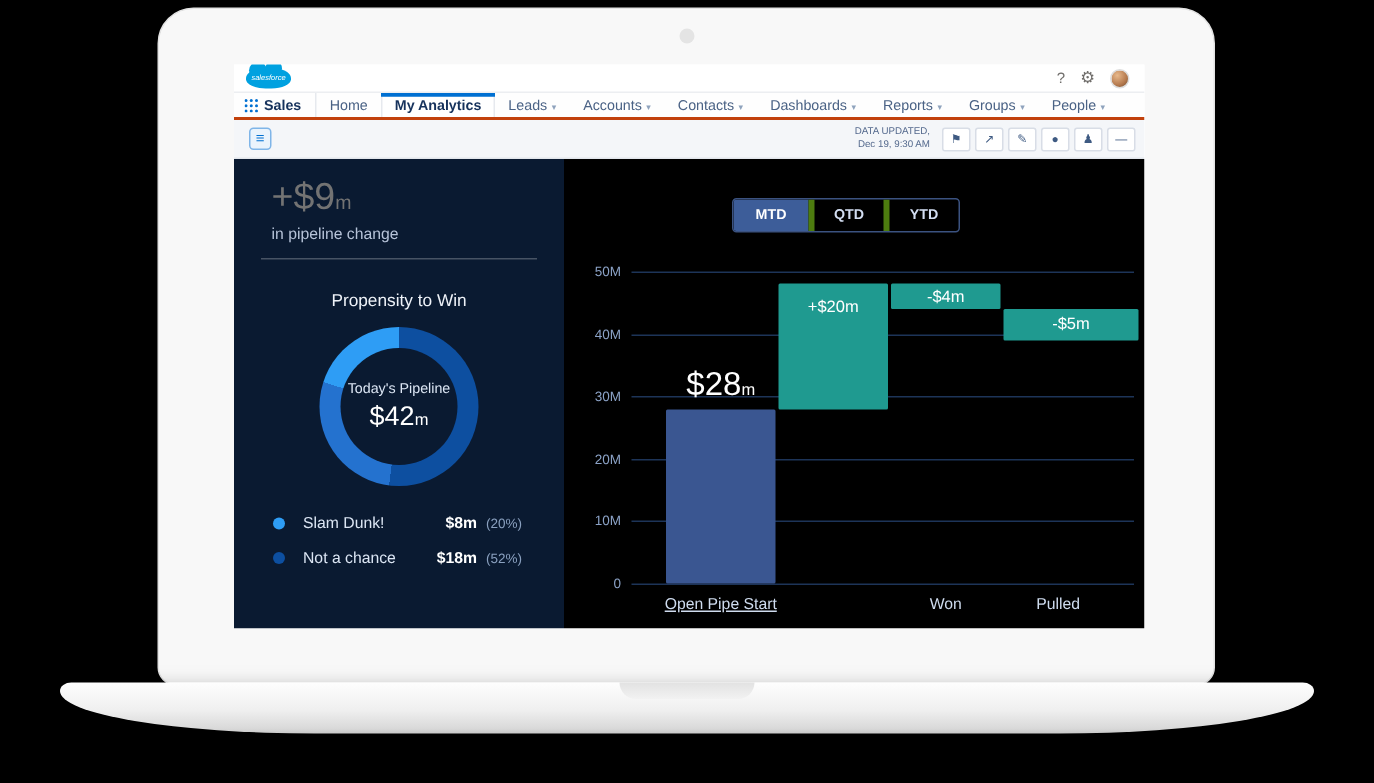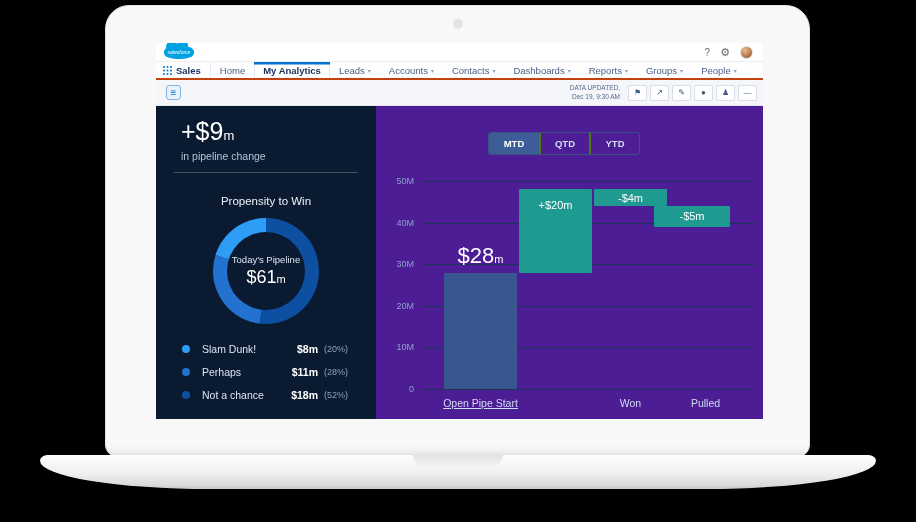--- a/index.html
+++ b/index.html
@@ -49,45 +49,45 @@
   .eyebrow{font-size:6.5px;font-weight:bold;color:#0070d2;letter-spacing:.5px;}
   .title{font-size:12px;font-weight:bold;color:#16325c;}
   .updated{margin-left:auto;text-align:right;font-size:6.5px;color:#54698d;line-height:1.25;margin-right:8px;}
   .actions{display:flex;gap:3px;margin-right:2px;}
   .abtn{width:19px;height:16px;border:1px solid #d8dde6;border-radius:2px;background:#fff;color:#3e5a82;
         font-size:8px;display:flex;align-items:center;justify-content:center;}
 
   
   .dash{display:flex;height:313px;}
   .lpanel{position:relative;width:220px;background:#0a1a31;flex:none;}
-  .rpanel{position:relative;flex:1;background:#4c1d95;}
-
-  
-  .kpi{position:absolute;left:25px;top:11px;color:#ffffff;}
+  .rpanel{position:relative;flex:1;background:#000000;}
+
+  
+  .kpi{position:absolute;left:25px;top:11px;color:#737373;}
   .kpi-val{font-size:25px;}
   .kpi-unit{font-size:13px;}
   .kpi-cap{position:absolute;left:25px;top:44px;font-size:10.5px;color:#b6c3d8;}
   .ldivider{position:absolute;left:18px;right:18px;top:66px;height:1px;background:rgba(255,255,255,.25);}
   .donut-title{position:absolute;left:0;right:0;top:89px;text-align:center;font-size:11.5px;color:#eef2f8;}
   .donut{position:absolute;left:57px;top:112px;width:106px;height:106px;border-radius:50%;}
   .donut::after{content:"";position:absolute;inset:14px;border-radius:50%;background:#0a1a31;}
   .donut-center{position:absolute;inset:0;z-index:1;display:flex;flex-direction:column;align-items:center;justify-content:center;gap:2px;}
   .dc-label{font-size:9.5px;color:#dce6f4;}
   .dc-value{color:#fff;font-size:18px;}
   .dc-unit{font-size:11px;}
   .legend{position:absolute;left:26px;right:14px;top:233px;}
   .lrow{display:flex;align-items:center;height:19px;margin-bottom:4px;}
   .ldot{width:8px;height:8px;border-radius:50%;margin-right:12px;flex:none;}
   .llabel{flex:1;font-size:10.5px;color:#dce6f4;}
   .lval{width:40px;text-align:right;font-size:10.5px;font-weight:bold;color:#fff;}
   .lpct{width:38px;margin-left:6px;font-size:9px;color:#8aa0bf;}
 
   
   .toggle{position:absolute;left:112px;top:26px;display:flex;border:1px solid #3b5280;border-radius:3px;overflow:hidden;}
-  .tbtn{width:50px;height:21px;background:transparent;border:none;border-left:2px solid #4d7c0f;
+  .tbtn{width:50px;height:21px;background:transparent;border:none;border-left:4px solid #4d7c0f;
         color:#d3def2;font-size:9.5px;font-weight:bold;display:flex;align-items:center;justify-content:center;}
   .tbtn:first-child{border-left:none;}
   .tbtn.active{background:#3d5d99;color:#fff;}
   .plot{position:absolute;inset:0;}
   .gridline{position:absolute;left:45px;width:335px;height:1px;background:#1d3458;}
   .ytick{position:absolute;left:0;width:38px;text-align:right;font-size:9px;color:#8ba2c6;transform:translateY(-50%);}
   .bar{position:absolute;width:73px;border-radius:1px;}
   .bar-label-above{position:absolute;left:-15px;right:-15px;bottom:100%;margin-bottom:4px;text-align:center;color:#fff;white-space:nowrap;}
   .bla-main{font-size:22px;}
   .bla-unit{font-size:11px;}
@@ -204,35 +204,29 @@
         <div class="lpanel">
           <div class="kpi">
             <span class="kpi-val">+$9</span><span class="kpi-unit">m</span>
           </div>
           <div class="kpi-cap">in pipeline change</div>
           <div class="ldivider"></div>
           <div class="donut-title">Propensity to Win</div>
           <div class="donut" id="donut" style="background: conic-gradient(rgb(13, 79, 160) 0%, rgb(13, 79, 160) 52%, rgb(36, 114, 207) 52%, rgb(36, 114, 207) 80%, rgb(46, 157, 245) 80%, rgb(46, 157, 245) 100%);">
             <div class="donut-center">
               <div class="dc-label">Today's Pipeline</div>
-              <div class="dc-value"><span>$61</span><span class="dc-unit">m</span></div>
+              <div class="dc-value"><span>$42</span><span class="dc-unit">m</span></div>
             </div>
           </div>
           <div class="legend" id="donut-legend">
               <div class="lrow">
                 <span class="ldot" style="background: rgb(46, 157, 245);"></span>
                 <span class="llabel">Slam Dunk!</span>
                 <span class="lval">$8m</span>
                 <span class="lpct">(20%)</span>
-              </div>
-              <div class="lrow">
-                <span class="ldot" style="background: rgb(36, 114, 207);"></span>
-                <span class="llabel">Perhaps</span>
-                <span class="lval">$11m</span>
-                <span class="lpct">(28%)</span>
               </div>
               <div class="lrow">
                 <span class="ldot" style="background: rgb(13, 79, 160);"></span>
                 <span class="llabel">Not a chance</span>
                 <span class="lval">$18m</span>
                 <span class="lpct">(52%)</span>
               </div>
             </div>
         </div>
 
@@ -260,21 +254,21 @@
               </div>
               <div class="xlabel" style="left: 49.5px; text-decoration: underline;">Open Pipe Start</div>
               <div class="bar" style="left: 143px; top: 83.32px; width: 73px; height: 83.2px; background: rgb(31, 154, 144);">
                 <div class="bar-label-in in-top">+$20m</div>
               </div>
               <div class="xlabel" style="left: 121px; margin-top: 30px;">New</div>
               <div class="bar" style="left: 218px; top: 83.32px; width: 73px; height: 16.64px; background: rgb(31, 154, 144);">
                 <div class="bar-label-in in-center">-$4m</div>
               </div>
               <div class="xlabel" style="left: 199.5px;">Won</div>
-              <div class="bar" style="left: 278px; top: 99.96px; width: 76px; height: 20.8px; background: rgb(31, 154, 144);">
+              <div class="bar" style="left: 293px; top: 99.96px; width: 90px; height: 20.8px; background: rgb(31, 154, 144);">
                 <div class="bar-label-in in-center">-$5m</div>
               </div>
               <div class="xlabel" style="left: 274.5px;">Pulled</div>
             </div>
         </div>
 
       </div>
     </div>
   </div>
 

